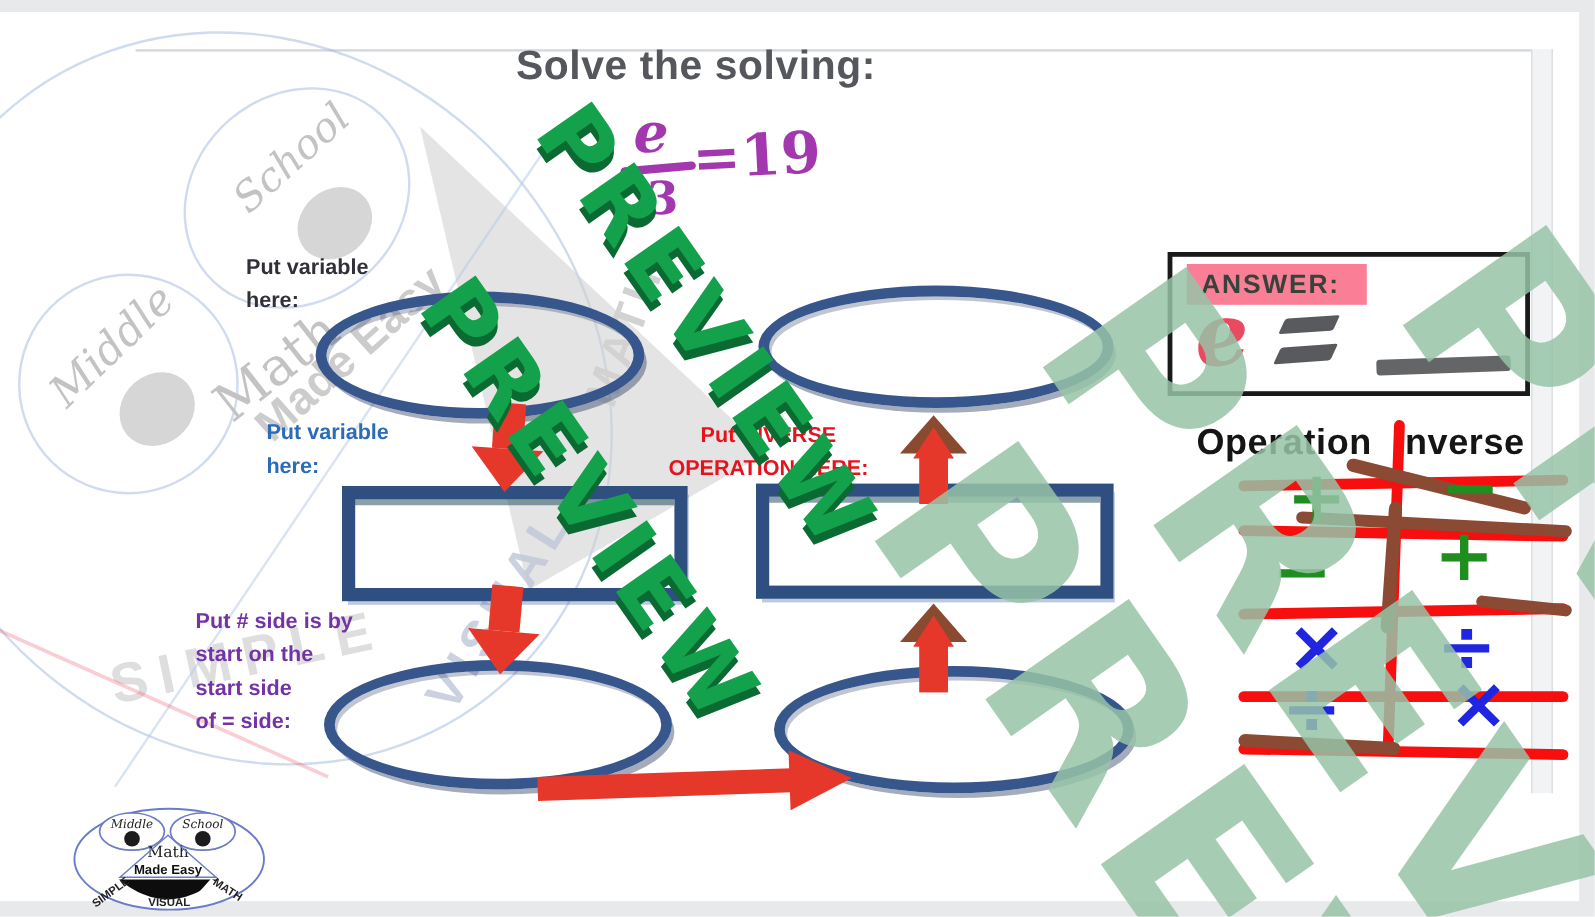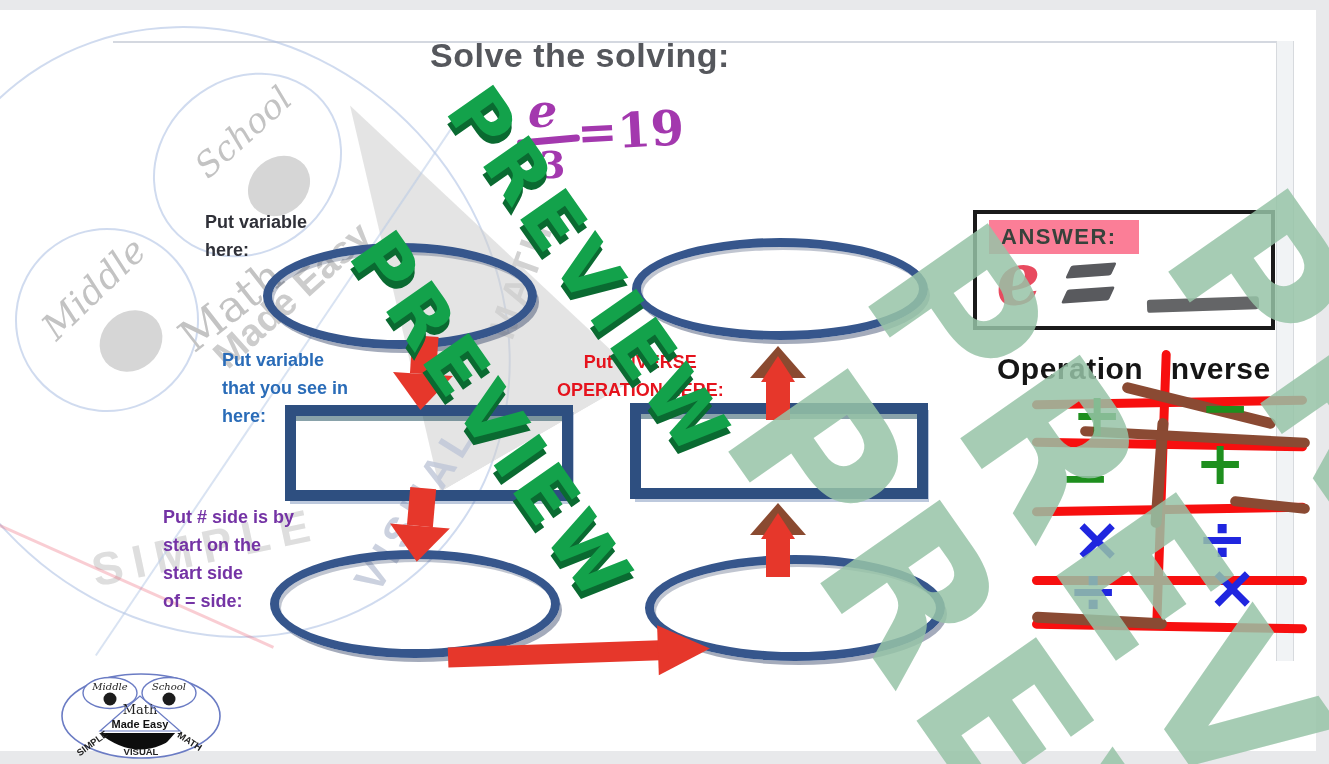--- a/index.html
+++ b/index.html
@@ -107,21 +107,20 @@
   </div>
   <div class="abs ellipse" style="left:263px;top:243px;width:256px;height:88px;"></div>
 
   <div class="abs arrow" style="left:393px;top:336px;width:60px;transform:rotate(4deg);">
     <div class="ad-shaft"></div>
     <div class="ad-head"></div>
   </div>
 
   <div class="abs lbl" style="left:222px;top:346px;color:#2a6cb8;">
     <div>Put variable</div>
-    <div>that you see in</div>
     <div>here:</div>
   </div>
   <div class="abs obox" style="left:285px;top:405px;width:266px;height:74px;"></div>
 
   <div class="abs arrow" style="left:390px;top:488px;width:60px;transform:rotate(5deg);">
     <div class="ad-shaft"></div>
     <div class="ad-head"></div>
   </div>
 
   <div class="abs lbl" style="left:163px;top:503px;color:#7433a5;">

